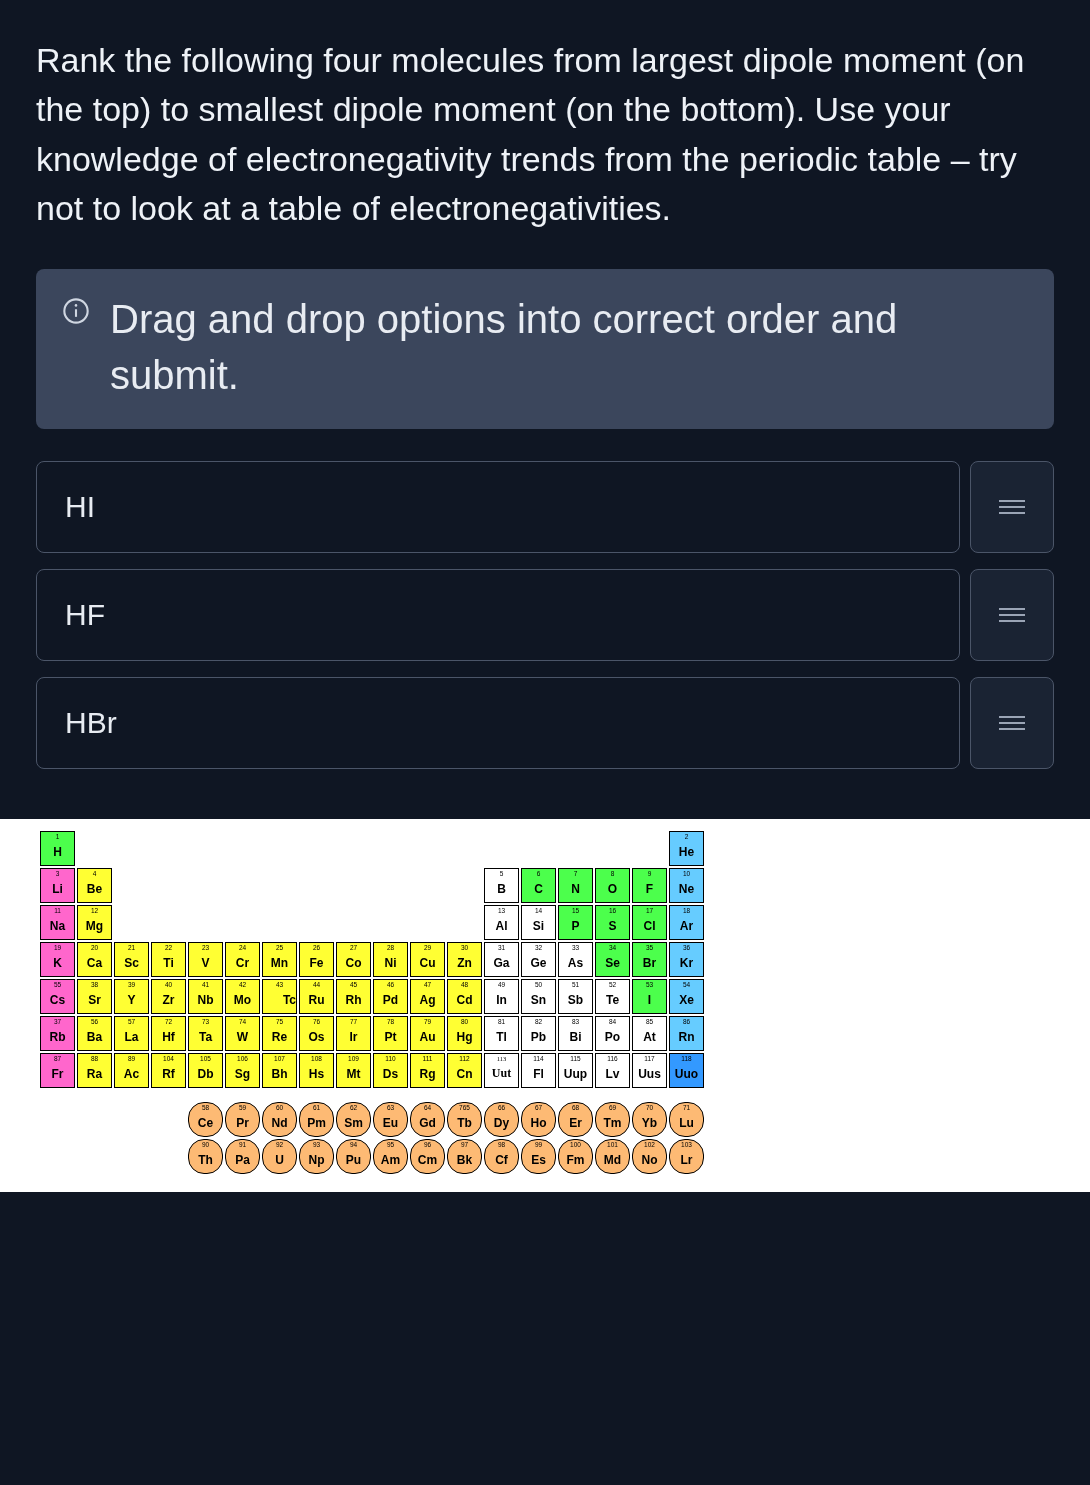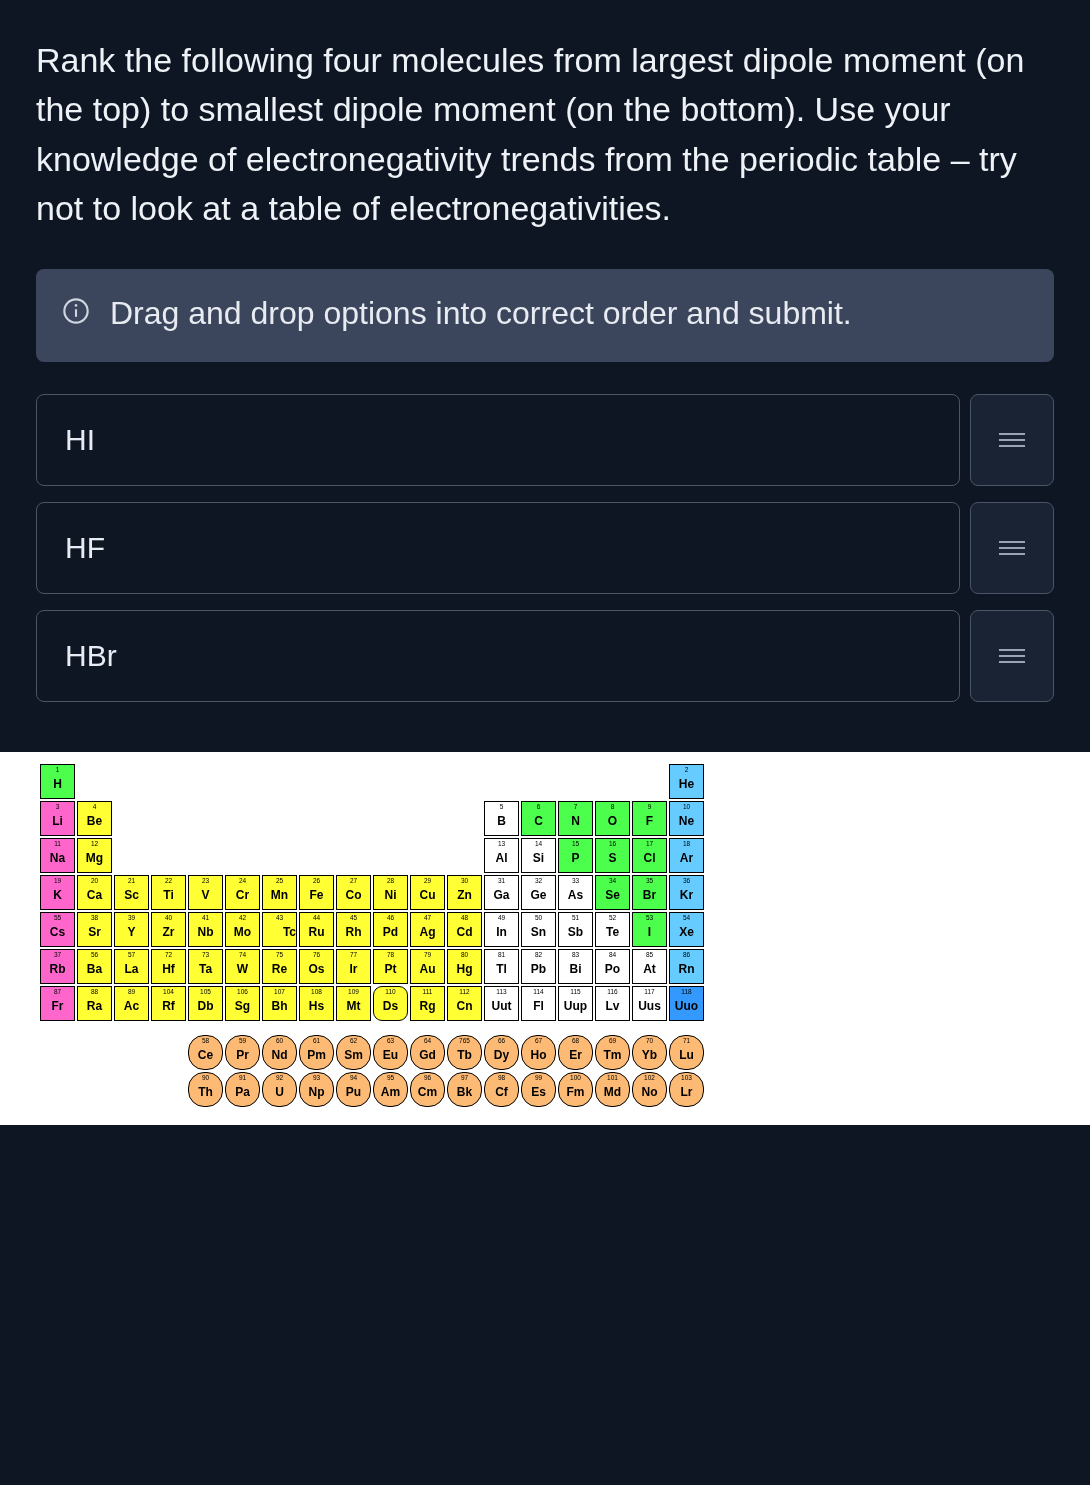--- a/index.html
+++ b/index.html
@@ -3,21 +3,21 @@
 <meta charset="utf-8">
 <style>
   * { box-sizing: border-box; margin: 0; padding: 0; }
   body { background:#0f1623; font-family: -apple-system, Helvetica, Arial, sans-serif; }
   .page { width:1090px; margin:0 auto; }
   .question-area { padding:36px 36px 20px 36px; color:#e8ecf2; }
   .question-prompt { font-size:34px; line-height:1.45; font-weight:400; color:#eef2f7; }
   .instruction-box { background:#3b465c; border-radius:8px; padding:22px 26px 26px 26px; margin-top:36px; display:flex; gap:20px; align-items:flex-start; }
   .info-icon { flex:0 0 28px; height:28px; margin-top:6px; }
   .info-icon svg { width:28px; height:28px; }
-  .instruction-text { font-size:32px; line-height:1.4; color:#e8ecf2; }
+  .instruction-text { font-size:40px; line-height:1.4; color:#e8ecf2; }
   .options { margin-top:32px; display:flex; flex-direction:column; gap:16px; }
   .option-row { display:flex; gap:10px; }
   .option-text-box { flex:1; border:1px solid #4b5568; border-radius:8px; padding:28px 28px; font-size:30px; color:#e8ecf2; background:#0f1623; }
   .option-handle { width:84px; border:1px solid #4b5568; border-radius:8px; background:#1a2333; display:flex; align-items:center; justify-content:center; }
   .option-handle svg { width:30px; height:20px; }
   
   .pt-container { background:#ffffff; padding:12px 40px 18px 40px; margin-top:30px; }
   .pt-wrap { width:1010px; margin:0 auto; }
   .pt { display:grid; grid-template-columns: repeat(18, 35px); grid-auto-rows:35px; gap:2px; }
   .el { border:1px solid #000; display:flex; flex-direction:column; justify-content:center; align-items:center; position:relative; }
@@ -405,33 +405,33 @@
             <span class="sym">Bh</span>
           </div>
           <div class="el c-yellow" style="grid-area: 7 / 8;">
             <span class="num">108</span>
             <span class="sym">Hs</span>
           </div>
           <div class="el c-yellow" style="grid-area: 7 / 9;">
             <span class="num">109</span>
             <span class="sym">Mt</span>
           </div>
-          <div class="el c-yellow" style="grid-area: 7 / 10; border-radius: 9px;">
+          <div class="el c-yellow" style="grid-area: 7 / 10;">
             <span class="num">110</span>
             <span class="sym">Ds</span>
           </div>
           <div class="el c-yellow" style="grid-area: 7 / 11;">
             <span class="num">111</span>
             <span class="sym">Rg</span>
           </div>
           <div class="el c-yellow" style="grid-area: 7 / 12;">
             <span class="num">112</span>
             <span class="sym">Cn</span>
           </div>
-          <div class="el c-white" style="grid-area: 7 / 13;">
+          <div class="el c-white" style="grid-area: 7 / 13; font-family: Liberation Serif, serif;">
             <span class="num">113</span>
             <span class="sym">Uut</span>
           </div>
           <div class="el c-white" style="grid-area: 7 / 14;">
             <span class="num">114</span>
             <span class="sym">Fl</span>
           </div>
           <div class="el c-white" style="grid-area: 7 / 15;">
             <span class="num">115</span>
             <span class="sym">Uup</span>

